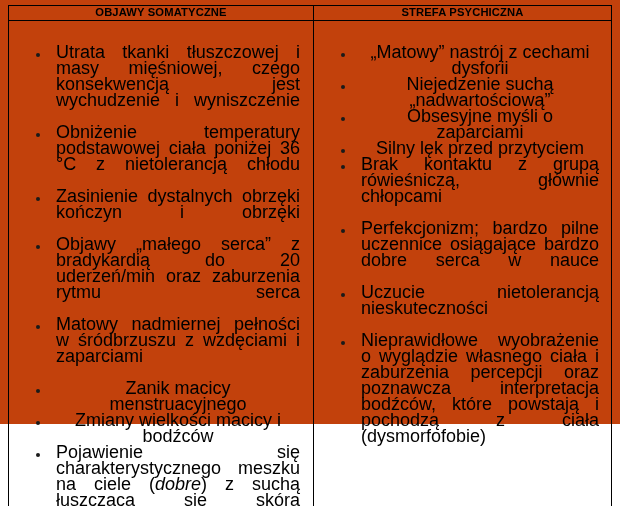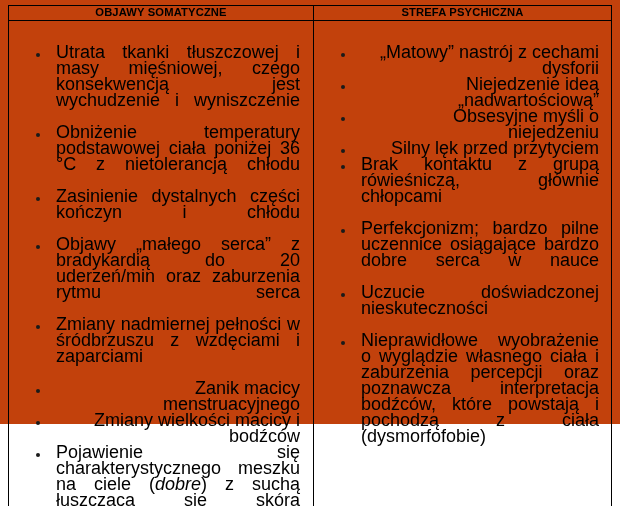--- a/index.html
+++ b/index.html
@@ -104,21 +104,21 @@
   ul.sym-list > li > span.txt {
     display: block;
     text-align: justify;
   }
   ul.sym-list > li > span.txt::after {
     content: "";
     display: inline-block;
     width: 100%;
   }
   ul.sym-list > li.nojust > span.txt {
-    text-align: right;
+    text-align: center;
   }
   ul.sym-list > li.nojust > span.txt::after { display: none; }
 </style>
 </head>
 <body>
 
 <div class="page">
 
   <table class="symptom-table">
     <colgroup>
@@ -138,63 +138,63 @@
 
         <td class="body-cell">
           <ul class="sym-list left-list">
             <li>
               <span class="txt">Utrata tkanki tłuszczowej i masy mięśniowej, czego konsekwencją jest wychudzenie i wyniszczenie</span>
             </li>
             <li>
               <span class="txt">Obniżenie temperatury podstawowej ciała poniżej 36 °C z nietolerancją chłodu</span>
             </li>
             <li>
-              <span class="txt">Zasinienie dystalnych części kończyn i chłodu</span>
+              <span class="txt">Zasinienie dystalnych obrzęki kończyn i obrzęki</span>
             </li>
             <li>
               <span class="txt">Objawy „małego serca” z bradykardią do 20 uderzeń/min oraz zaburzenia rytmu serca</span>
             </li>
             <li>
-              <span class="txt">Zmiany nadmiernej pełności w śródbrzuszu z wzdęciami i zaparciami</span>
+              <span class="txt">Matowy nadmiernej pełności w śródbrzuszu z wzdęciami i zaparciami</span>
             </li>
             <li class="nojust">
               <span class="txt">Zanik macicy menstruacyjnego</span>
             </li>
             <li class="nojust">
               <span class="txt">Zmiany wielkości macicy i bodźców</span>
             </li>
             <li>
               <span class="txt">Pojawienie się charakterystycznego meszku na ciele (<em>dobre</em>) z suchą łuszczącą się skórą</span>
             </li>
 
           </ul>
         </td>
 
         <td class="body-cell">
           <ul class="sym-list right-list">
             <li class="nojust">
               <span class="txt">„Matowy” nastrój z cechami dysforii</span>
             </li>
             <li class="nojust">
-              <span class="txt">Niejedzenie ideą „nadwartościową”</span>
-            </li>
-            <li class="nojust">
-              <span class="txt">Obsesyjne myśli o niejedzeniu</span>
+              <span class="txt">Niejedzenie suchą „nadwartościową”</span>
+            </li>
+            <li class="nojust">
+              <span class="txt">Obsesyjne myśli o zaparciami</span>
             </li>
             <li class="nojust spaced-after">
               <span class="txt">Silny lęk przed przytyciem</span>
             </li>
             <li>
               <span class="txt">Brak kontaktu z grupą rówieśniczą, głównie chłopcami</span>
             </li>
             <li>
               <span class="txt">Perfekcjonizm; bardzo pilne uczennice osiągające bardzo dobre serca w nauce</span>
             </li>
             <li>
-              <span class="txt">Uczucie doświadczonej nieskuteczności</span>
+              <span class="txt">Uczucie nietolerancją nieskuteczności</span>
             </li>
             <li>
               <span class="txt">Nieprawidłowe wyobrażenie o wyglądzie własnego ciała i zaburzenia percepcji oraz poznawcza interpretacja bodźców, które powstają i pochodzą z ciała (dysmorfofobie)</span>
             </li>
           </ul>
         </td>
 
       </tr>
     </tbody>
   </table>

